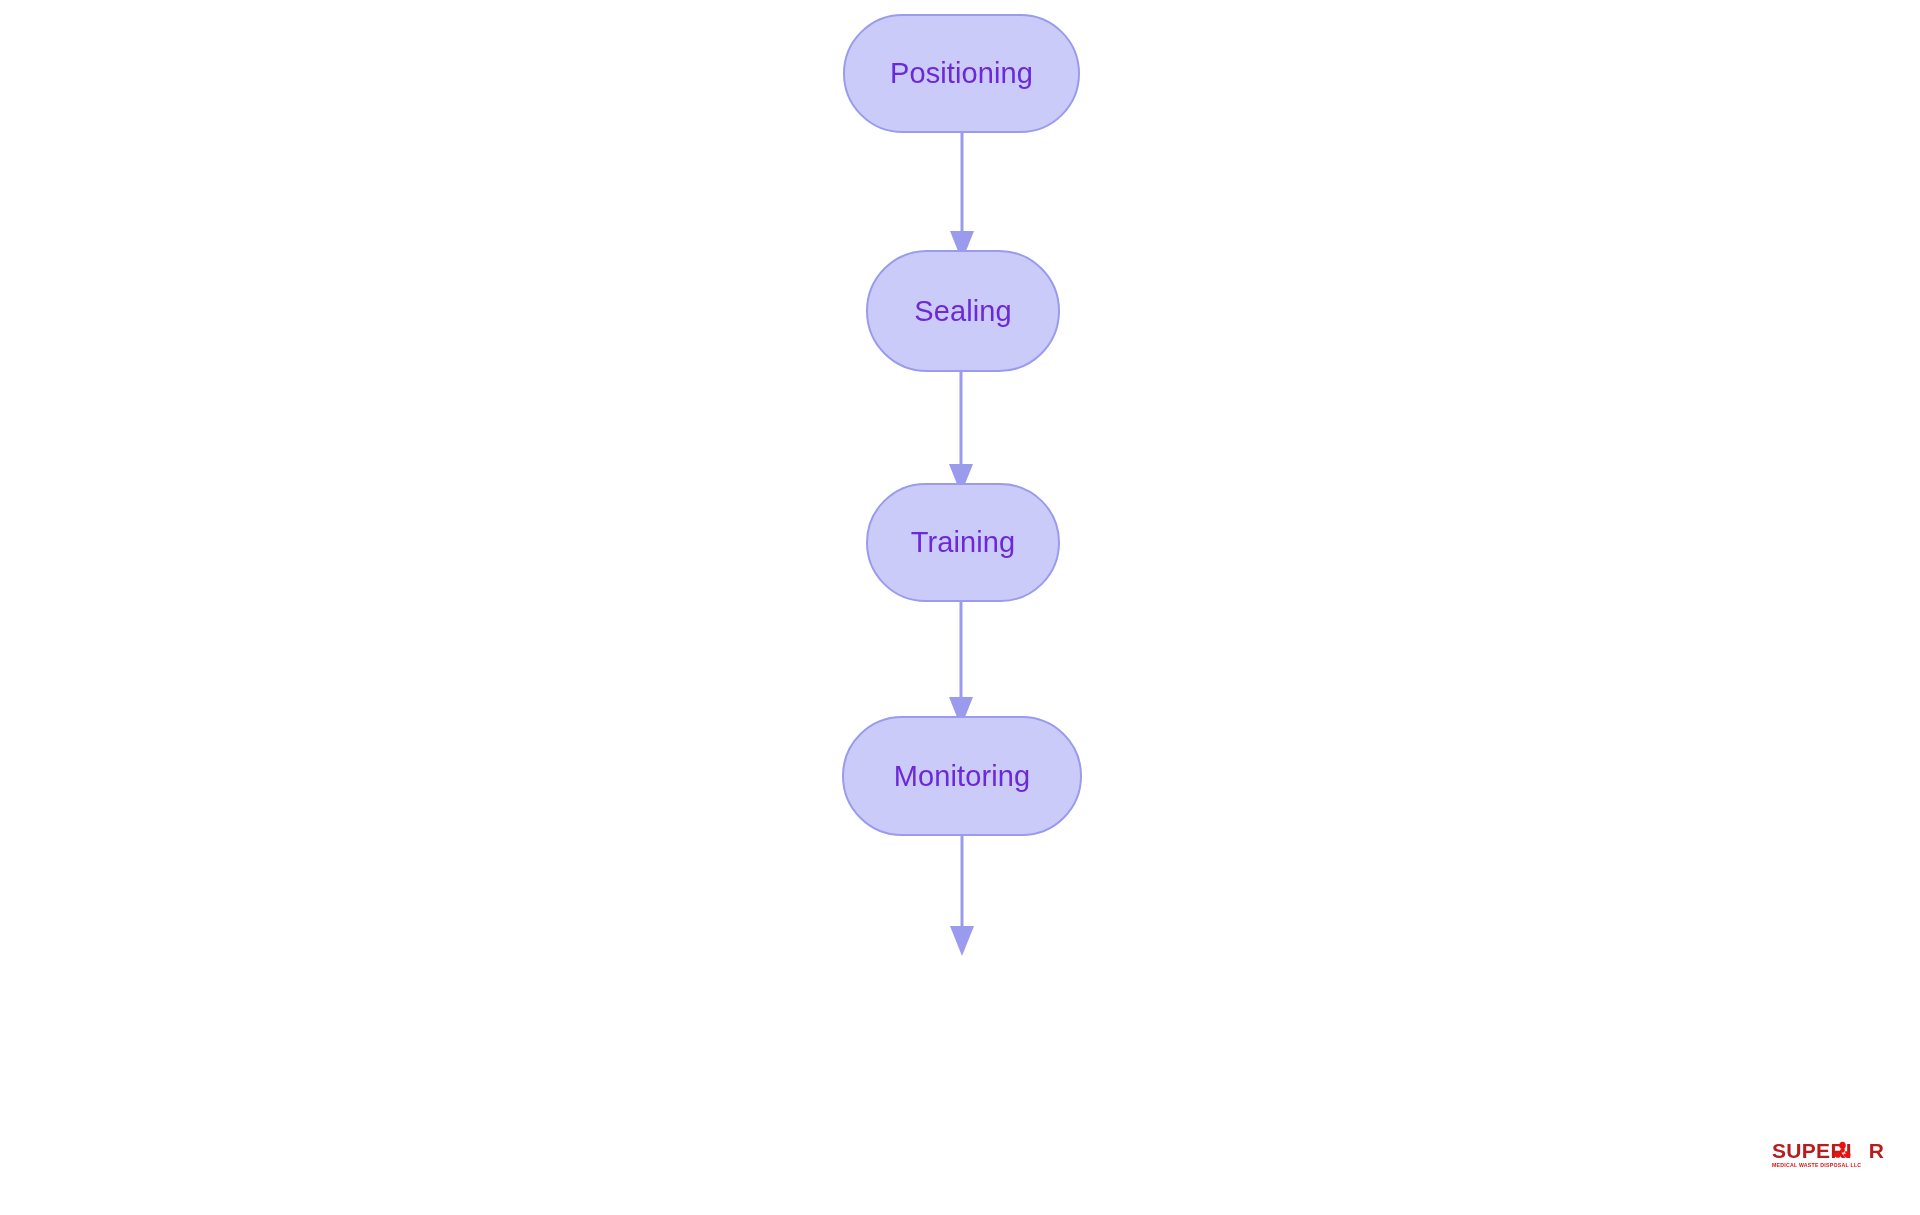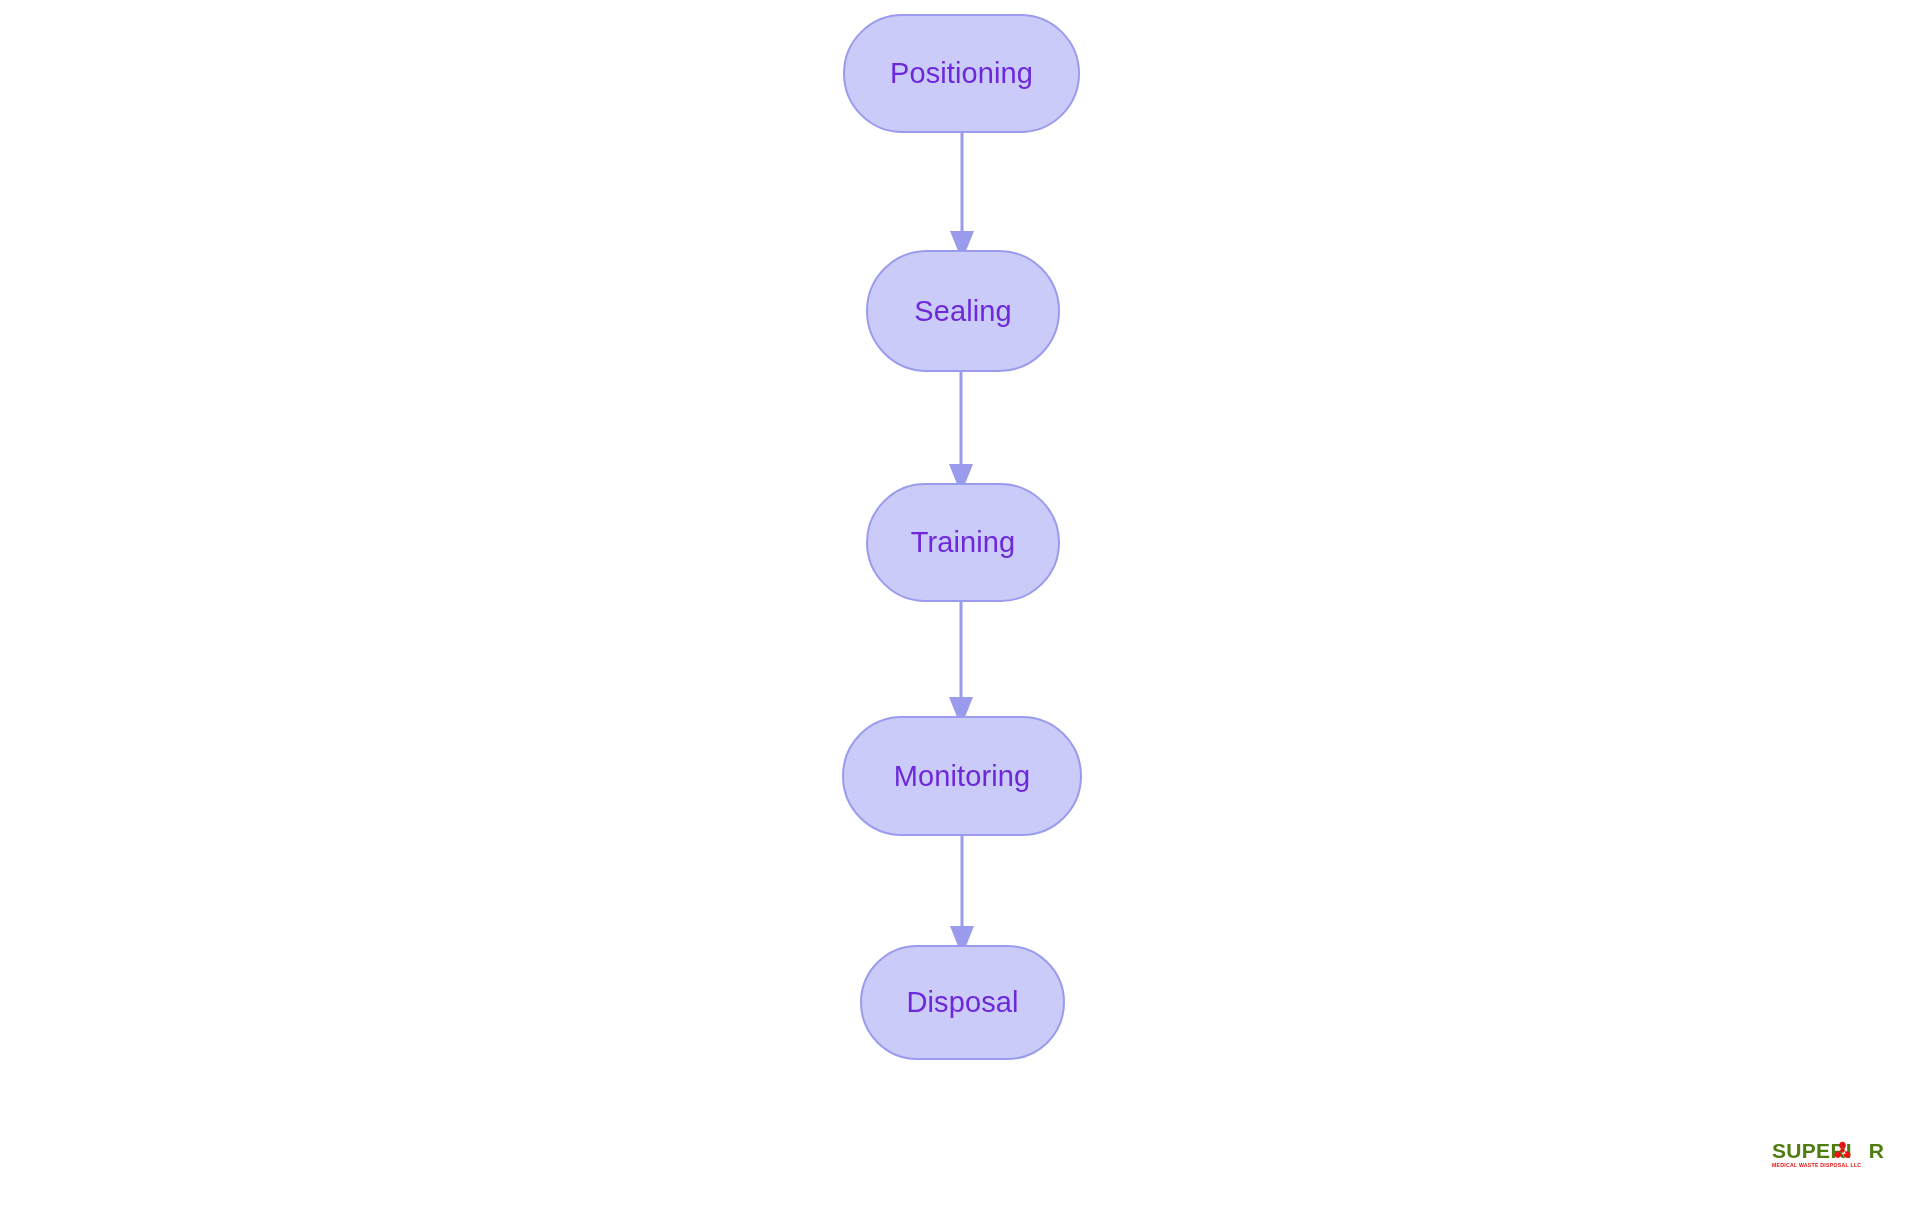--- a/index.html
+++ b/index.html
@@ -73,21 +73,21 @@
     user-select: none;
   }
   .wm-wordmark {
     position: relative;
     display: block;
     font-family: "Liberation Sans", sans-serif;
     font-weight: 700;
     font-size: 21px;
     line-height: 21px;
     letter-spacing: 0.3px;
-    color: #4d7c0f;
+    color: #b91c1c;
     white-space: nowrap;
   }
   .wm-sub {
     display: block;
     margin-top: 1px;
     font-family: "Liberation Sans", sans-serif;
     font-weight: 700;
     font-size: 5.2px;
     line-height: 6px;
     letter-spacing: 0.25px;
@@ -132,23 +132,20 @@
   </div>
 
   <div class="node node-training">
     <span class="node-label">Training</span>
   </div>
 
   <div class="node node-monitoring">
     <span class="node-label">Monitoring</span>
   </div>
 
-  <div class="node node-disposal">
-    <span class="node-label">Disposal</span>
-  </div>
 
 </div>
 
 <div id="watermark">
   <span class="wm-wordmark">
     <span>SUPERI</span><span style="visibility:hidden">O</span><span>R</span>
     <svg class="wm-biohazard" viewBox="0 0 100 100" xmlns="http://www.w3.org/2000/svg">
       <g fill="#ee1111">
         <circle cx="50" cy="50" r="11"></circle>
         <path d="M50 8 C41 8 34 16 34 26 C34 33 38 39 44 42 L50 32 L56 42 C62 39 66 33 66 26 C66 16 59 8 50 8 Z"></path>

